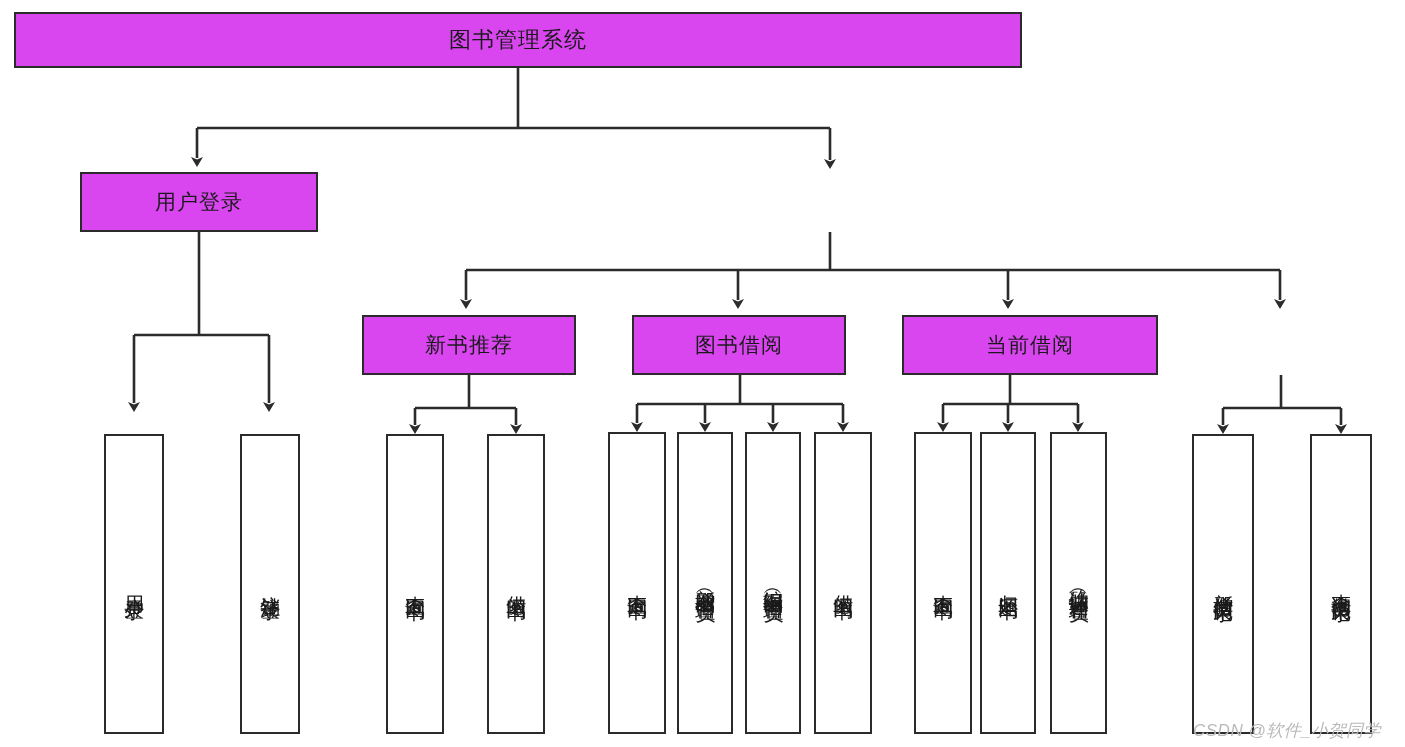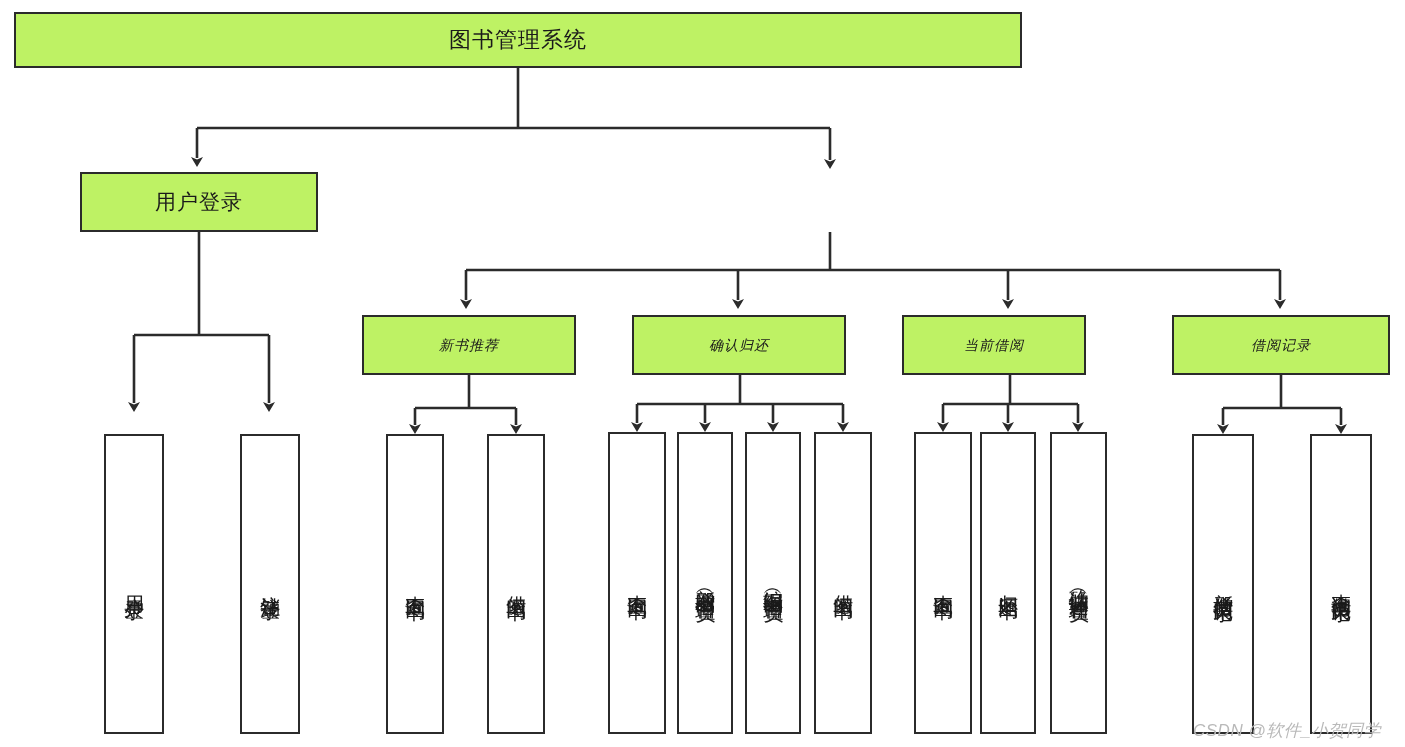--- a/index.html
+++ b/index.html
@@ -1,25 +1,25 @@
 <!DOCTYPE html>
 <html><head>
 <meta charset="utf-8">
 <style>
   html,body{margin:0;padding:0;background:#ffffff;}
   body{width:1405px;height:747px;position:relative;overflow:hidden;
        font-family:"Liberation Sans","DejaVu Sans",sans-serif;color:#1a1a1a;}
   #canvas{position:absolute;left:0;top:0;width:1405px;height:747px;}
   svg.lines{position:absolute;left:0;top:0;width:1405px;height:747px;pointer-events:none;}
-  .node{position:absolute;box-sizing:border-box;background:#bef264;
+  .node{position:absolute;box-sizing:border-box;background:#d946ef;
         border:2px solid #2b2b2b;display:flex;align-items:center;justify-content:center;}
   .node .lbl{font-size:21px;line-height:1.15;letter-spacing:1px;white-space:nowrap;}
   .node.root .lbl{font-size:22px;}
   .node.lvl2 .lbl{font-size:21px;}
-  .node.lvl3 .lbl{font-size:14px;font-style:italic;}
+  .node.lvl3 .lbl{font-size:21px;}
   .leaf{position:absolute;box-sizing:border-box;background:#ffffff;
         border:2px solid #2b2b2b;display:flex;align-items:center;justify-content:center;
         padding:6px 0;}
   .leaf .vlbl{writing-mode:vertical-rl;text-orientation:upright;
         font-size:20px;line-height:1.28;letter-spacing:2px;
         max-height:100%;}
   .watermark{position:absolute;font-size:17px;color:#b9b9b9;white-space:nowrap;
         letter-spacing:.5px;font-style:italic;}
 </style>
 </head>
@@ -82,27 +82,24 @@
   </div>
 
   <div class="node lvl2" style="left:80px;top:172px;width:238px;height:60px;">
     <span class="lbl">用户登录</span>
   </div>
 
   <div class="node lvl3" style="left:362px;top:315px;width:214px;height:60px;">
     <span class="lbl">新书推荐</span>
   </div>
   <div class="node lvl3" style="left:632px;top:315px;width:214px;height:60px;">
-    <span class="lbl">确认归还</span>
+    <span class="lbl">图书借阅</span>
   </div>
-  <div class="node lvl3" style="left:902px;top:315px;width:184px;height:60px;">
+  <div class="node lvl3" style="left:902px;top:315px;width:256px;height:60px;">
     <span class="lbl">当前借阅</span>
-  </div>
-  <div class="node lvl3" style="left:1172px;top:315px;width:218px;height:60px;">
-    <span class="lbl">借阅记录</span>
   </div>
 
   <div class="leaf" style="left:104px;top:434px;width:60px;height:300px;">
     <span class="vlbl">用户登录</span>
   </div>
   <div class="leaf" style="left:240px;top:434px;width:60px;height:300px;">
     <span class="vlbl">注销登录</span>
   </div>
 
   <div class="leaf" style="left:386px;top:434px;width:58px;height:300px;">

